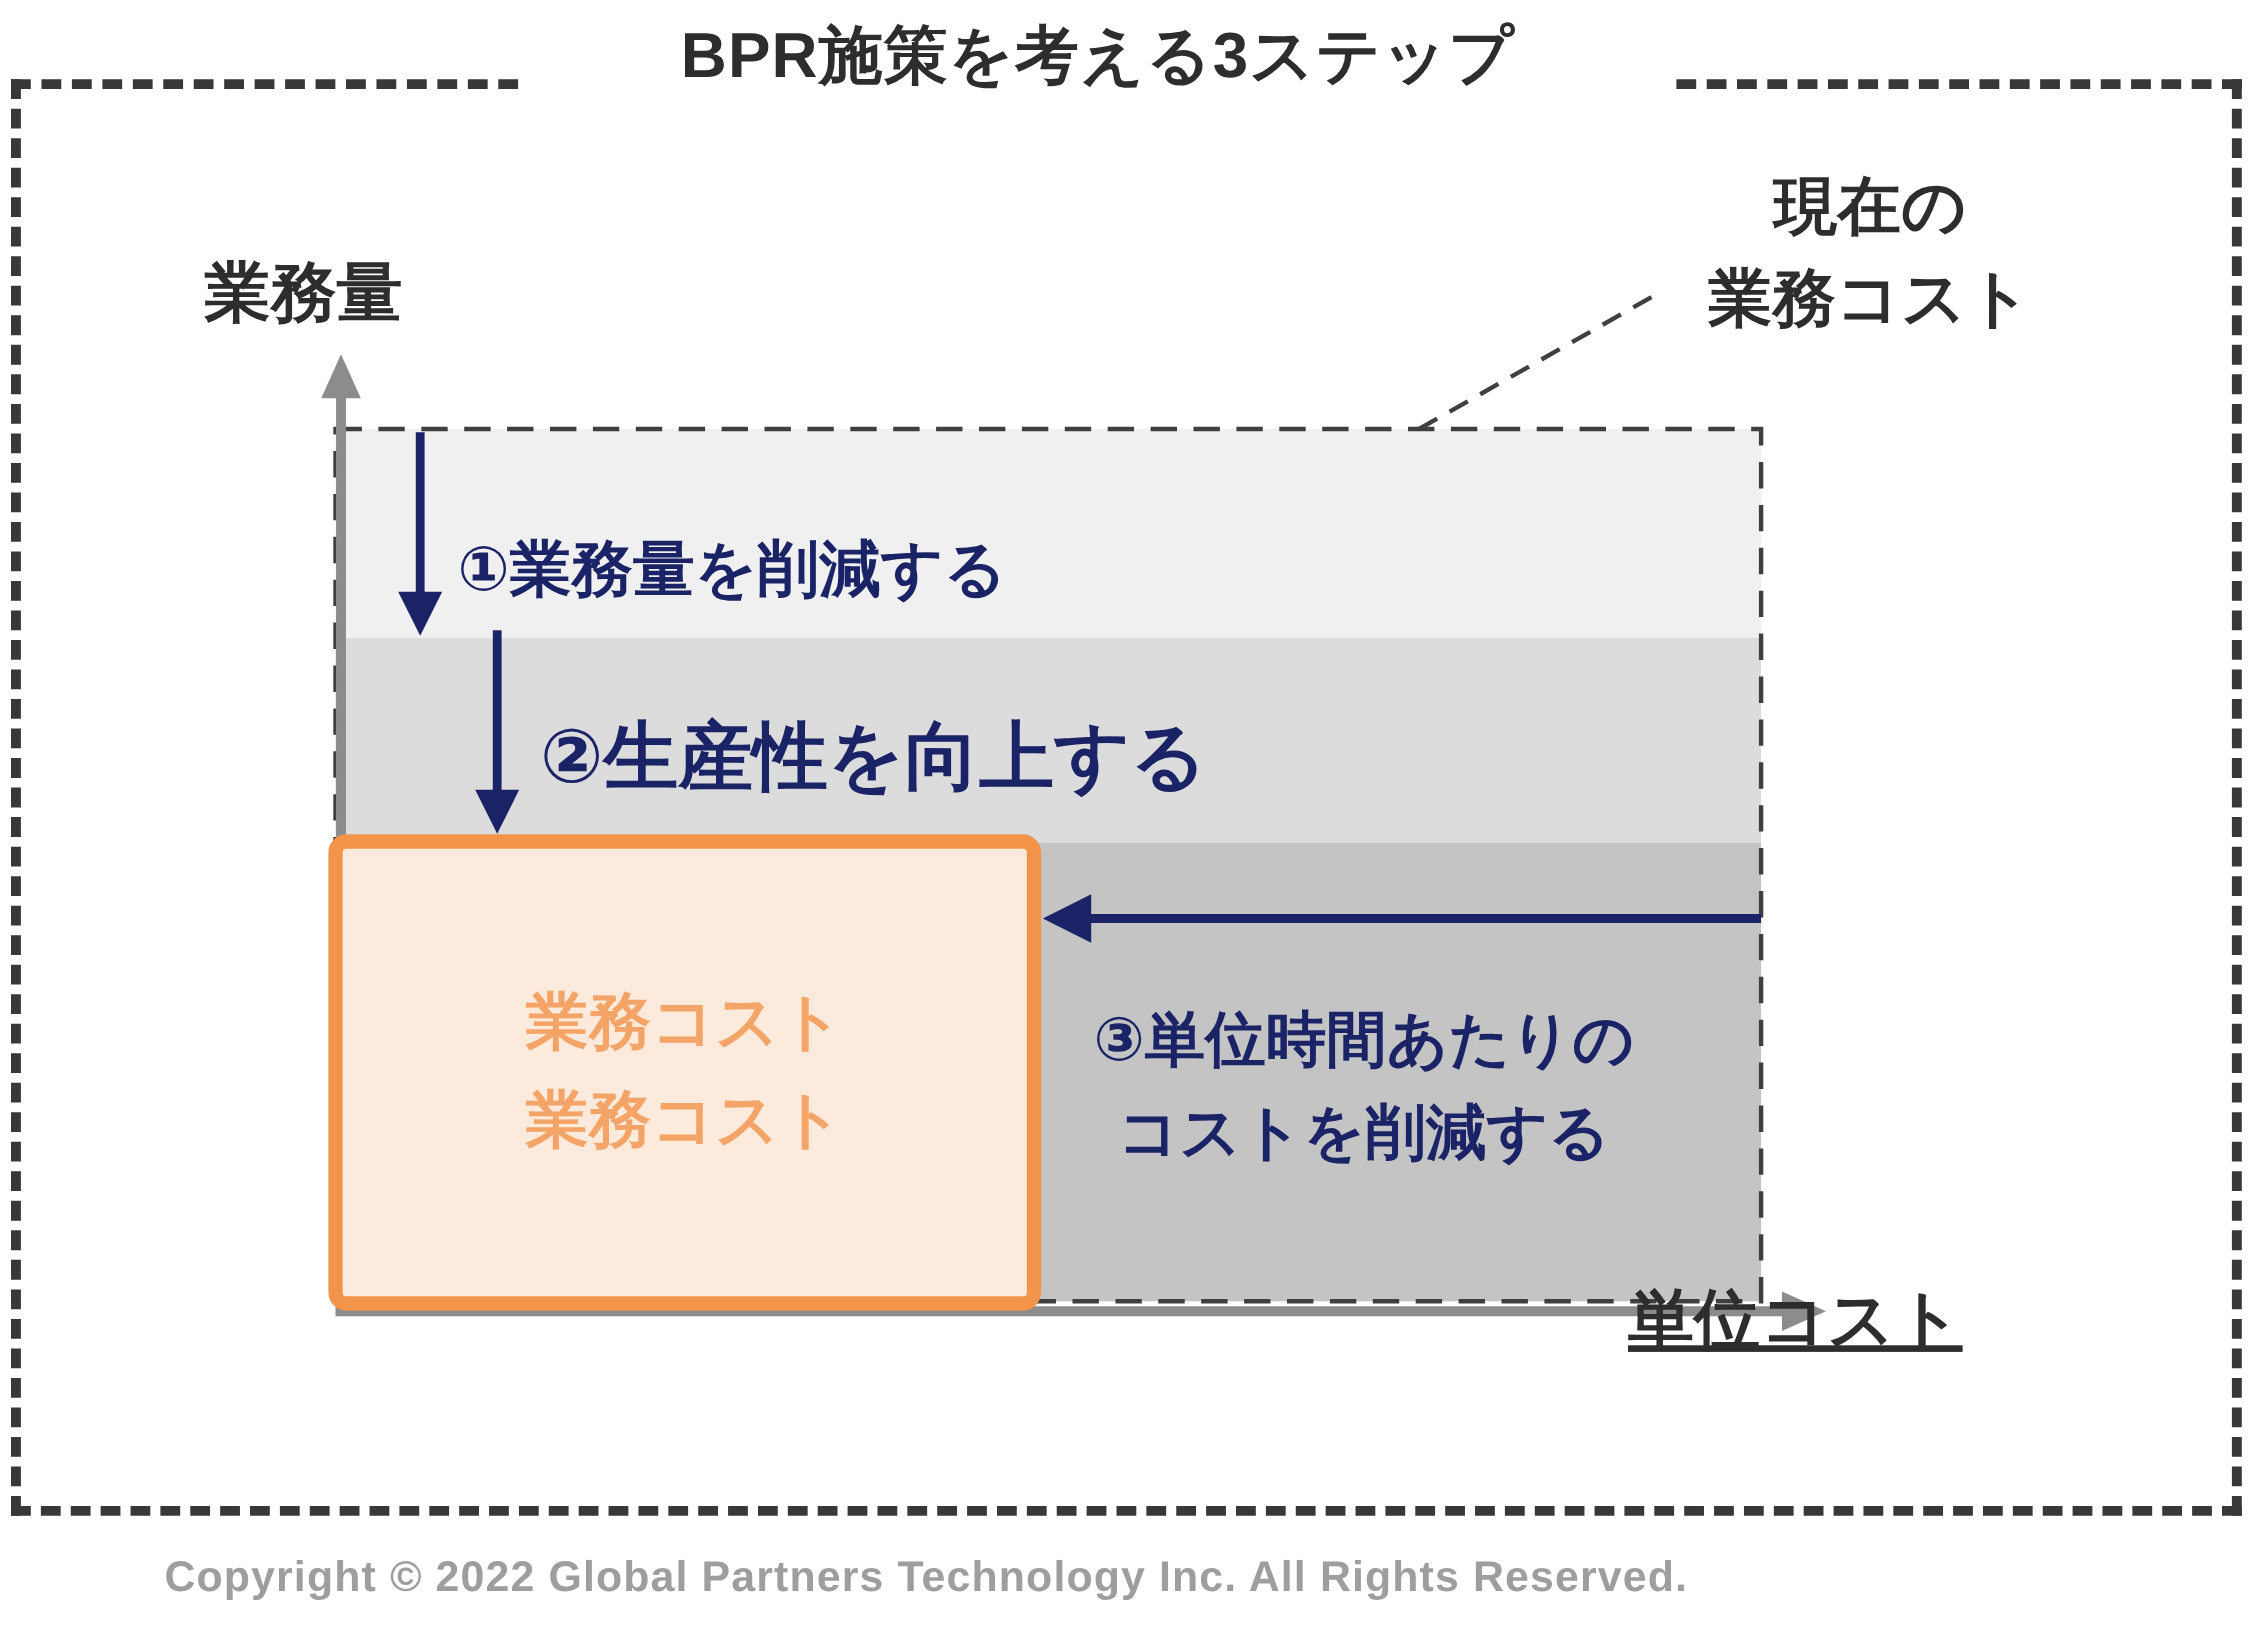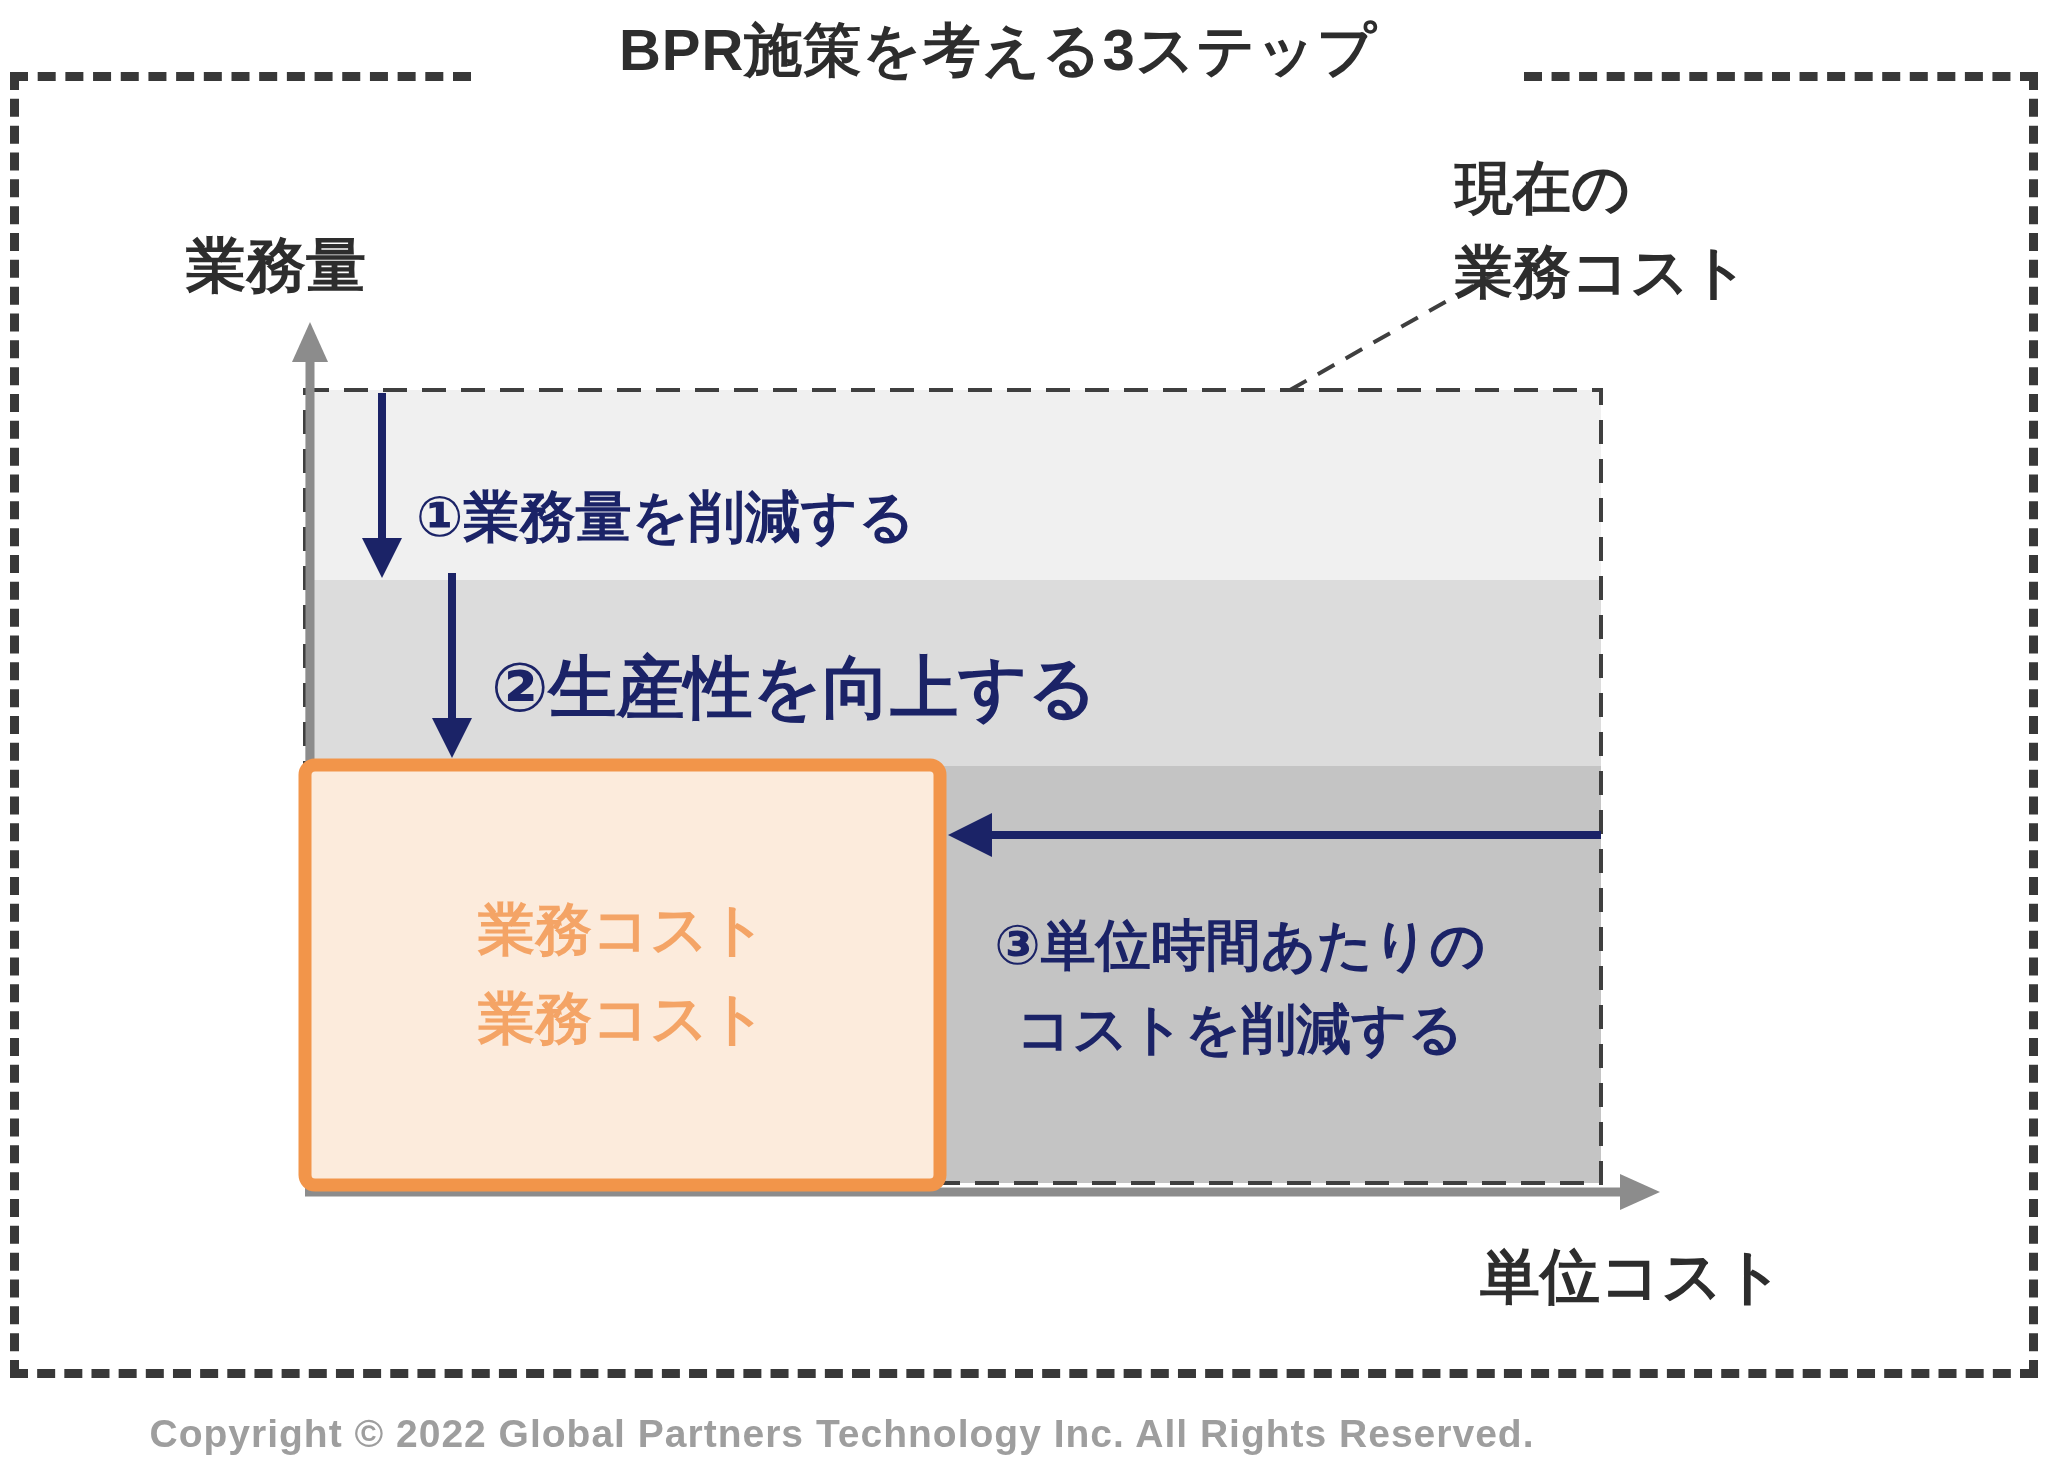--- a/index.html
+++ b/index.html
@@ -29,22 +29,22 @@
   .f-top-l{left:10px; top:72px; width:461px; border-top-width:9px;}
   .f-top-r{left:1524px; top:72px; width:514px; border-top-width:9px;}
   .f-left{left:10px; top:72px; height:1306px; border-left-width:9px;}
   .f-right{left:2029px; top:72px; height:1306px; border-left-width:9px;}
   .f-bottom{left:10px; top:1369px; width:2028px; border-top-width:9px;}
 
   
   .lbl{position:absolute; white-space:nowrap; color:var(--ink);}
   .title{left:478px; top:12px; width:1040px; text-align:center; font-size:58px; letter-spacing:1px;}
   .y-label{left:186px; top:226px; font-size:60px;}
-  .x-label{left:1480px; top:1237px; font-size:60px;}
-  .callout{left:1455px; top:146px; width:490px; text-align:left; font-size:58px; line-height:84px;}
+  .x-label{left:1480px; top:1160px; font-size:60px;text-decoration:underline;}
+  .callout{left:1455px; top:146px; width:490px; text-align:center; font-size:58px; line-height:84px;}
   .step{color:var(--navy);}
   .step1{left:416px; top:455px; font-size:56px;margin-top:25px;}
   .step2{left:491px; top:643px; font-size:68px;}
   .step3{left:950px; top:903px; width:580px; text-align:center; font-size:55px; line-height:84px;}
   .result-label{left:305px; top:885px; width:635px; text-align:center; font-size:57px; line-height:89px; color:var(--orange_text);}
   .copyright{left:0; top:1412px; width:1684px; text-align:center; font-size:39px; color:var(--copyright); letter-spacing:1px;}
 </style>
 </head>
 <body>
 

